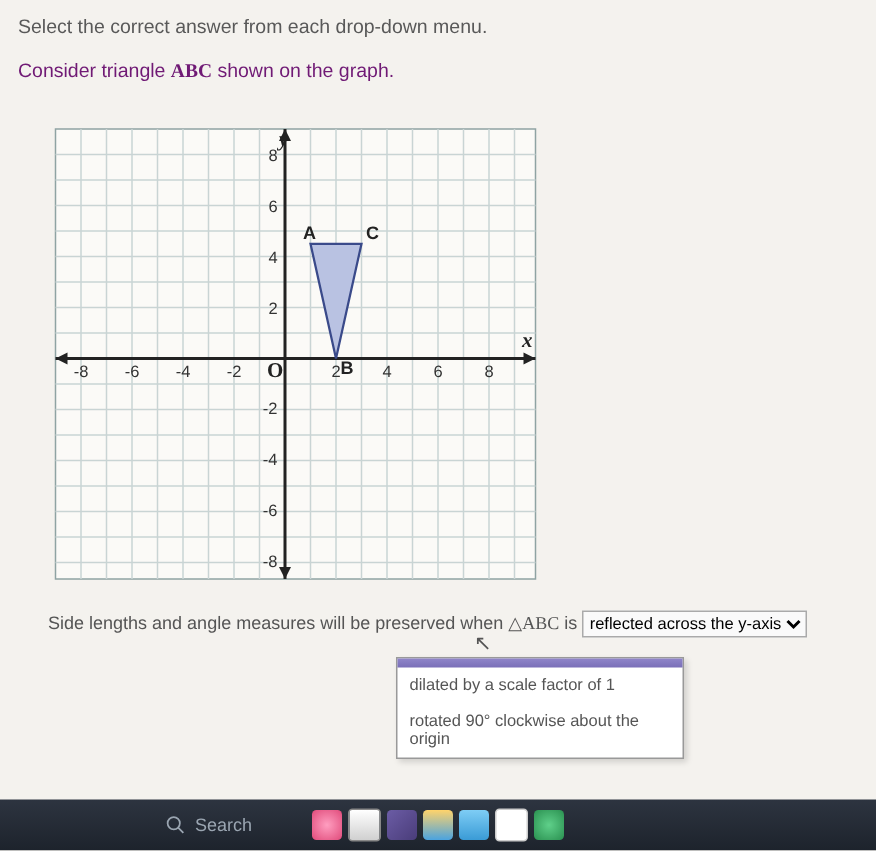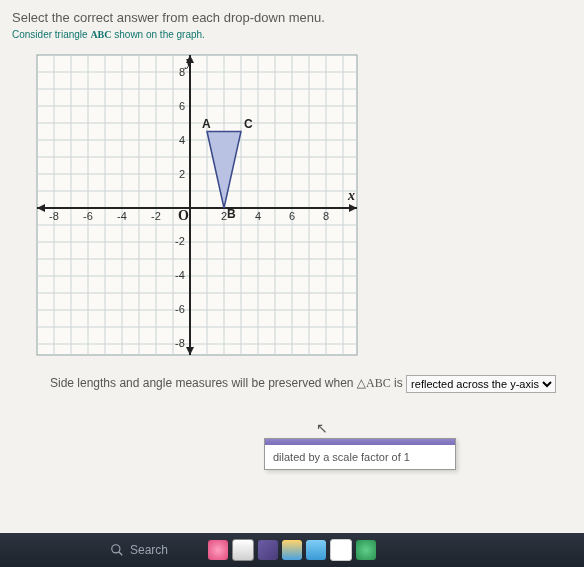--- a/index.html
+++ b/index.html
@@ -1,20 +1,20 @@
 <!DOCTYPE html>
 <html><head>
 <meta charset="utf-8">
 <style>
 body{margin:0;padding:8px 12px;background:#f4f2ee;font-family:Arial,Helvetica,sans-serif;color:#444;width:584px;box-sizing:border-box;position:relative;height:567px;overflow:hidden}
-.instr{font-size:13px;margin:2px 0 4px 0;color:#595959}
-.sub{font-size:10px;margin-bottom:10px;color:#0f766e}
+.instr{font-size:13px;margin:2px 0 14px 0;color:#595959}
+.sub{font-size:13px;margin-bottom:26px;color:#701a75}
 .sub b{font-family:'Times New Roman',serif;font-weight:bold}
 .graph{margin-left:20px;margin-bottom:8px}
-.sentences{font-size:12px;color:#555;margin-left:38px;line-height:22px}
+.sentences{font-size:12px;color:#555;margin-left:20px;line-height:22px}
 .tri{font-family:'Times New Roman',serif}
 select.dd{font-size:11px;border:1px solid #aaa;background:#fafafa;height:18px;vertical-align:middle}
 .dropdown-list{position:absolute;left:264px;top:438px;width:190px;background:#fff;border:1px solid #999;font-size:11px;box-shadow:2px 2px 4px rgba(0,0,0,.15)}
 .dropdown-list .hdr{height:6px;background:linear-gradient(#8f85c9,#7a6fb8)}
 .dropdown-list .opt{padding:6px 8px;color:#555;cursor:pointer}
 .taskbar{position:absolute;left:0;right:0;bottom:0;height:34px;background:linear-gradient(#2d3440,#1d232c);display:flex;align-items:center;justify-content:center;gap:4px}
 .taskbar .search{position:absolute;left:110px;display:flex;align-items:center;gap:6px;color:#9aa5b1;font-size:12px}
 .taskbar .ic{width:20px;height:20px;border-radius:3px}
 .empty-dd{display:inline-block;border:1px solid #aaa;width:150px;height:16px;vertical-align:middle;background:#fff;position:relative}
 .empty-dd:after{content:"";position:absolute;right:3px;top:5px;border-left:4px solid transparent;border-right:4px solid transparent;border-top:5px solid #666}
@@ -119,20 +119,21 @@
       <option>reflected across the y-axis</option>
     </select>
   </div>
 </div>
 
 <span class="cursor">↖</span>
 
 <div class="dropdown-list">
   <div class="hdr"></div>
   <div class="opt">dilated by a scale factor of 1</div>
+  <div class="opt">rotated 90° clockwise about the origin</div>
 </div>
 
 <div class="taskbar">
   <div class="search">
     <svg width="14" height="14" viewBox="0 0 24 24" fill="none" stroke="#9aa5b1" stroke-width="2">
         <circle cx="10" cy="10" r="7"></circle>
         <line x1="15" y1="15" x2="21" y2="21"></line>
       </svg>
     <span>Search</span>
   </div>

